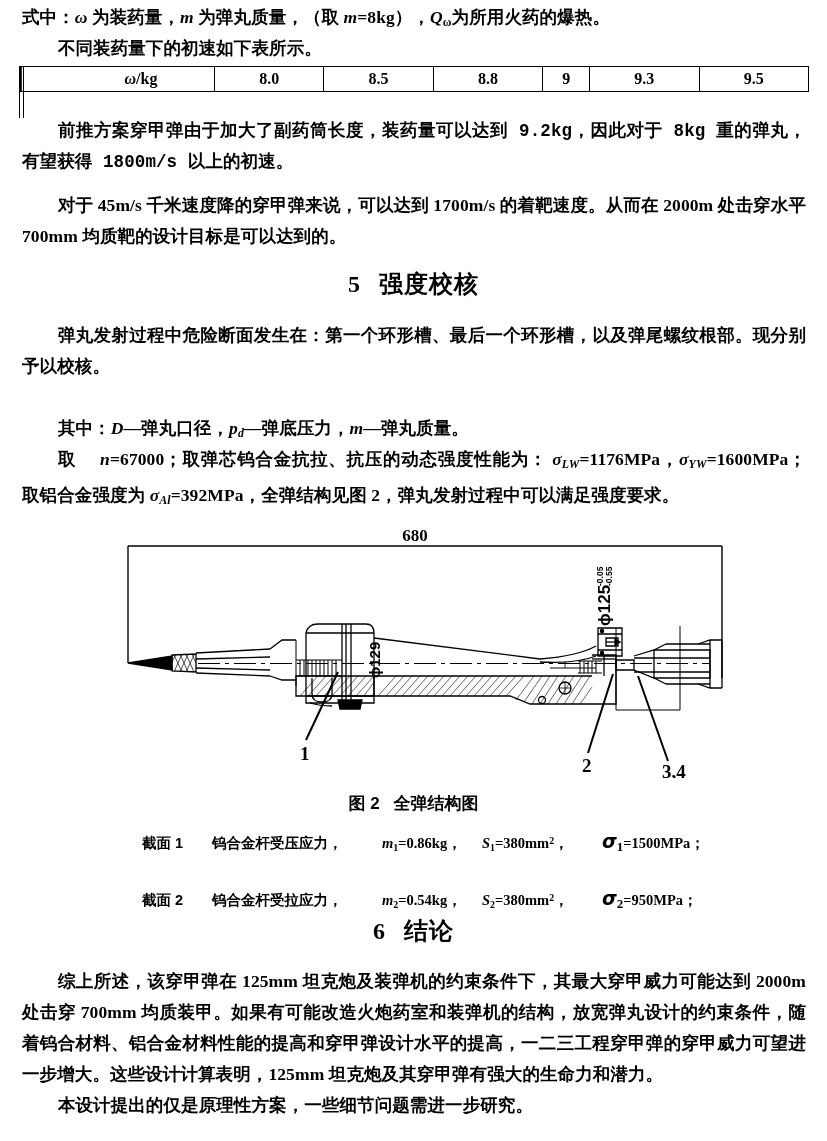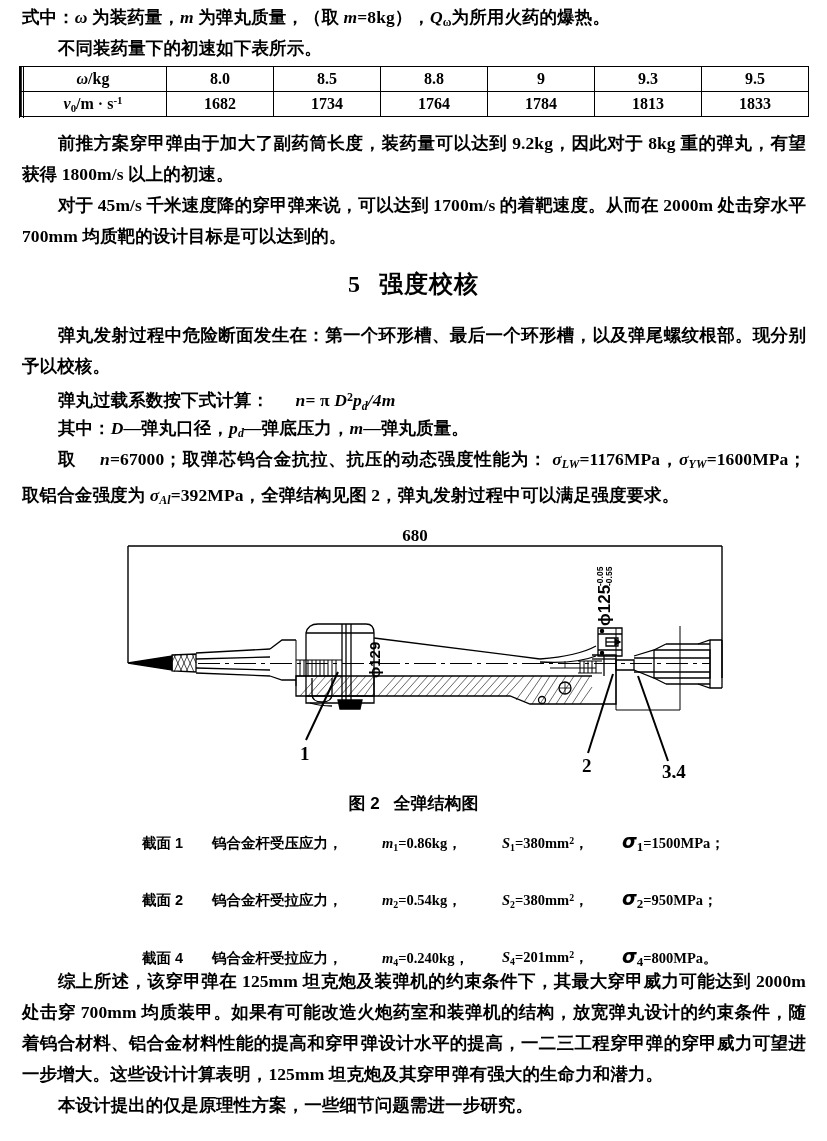--- a/index.html
+++ b/index.html
@@ -61,20 +61,21 @@
     height: 24px;
     padding: 0;
     vertical-align: middle;
   }
   .vtable td.head-col {
     width: 146px;
     border-left: none;
   }
   .vtable tr td:first-child {
     box-shadow: inset 3px 0 0 -1.2px #000;
+    padding-left: 48px;
   }
   .table-outer-left {
     position: absolute;
     left: 19px;
     top: 66px;
     width: 3px;
     height: 52px;
     border-left: 1.6px solid #000;
     border-right: 1.6px solid #000;
   }
@@ -119,21 +120,21 @@
     left: 142px;
     top: 802px;
     font-size: 14.5px;
     font-weight: 700;
     line-height: 22.5px;
   }
   .seclist .row { white-space: nowrap; }
   .seclist .c1 { display: inline-block; width: 70px; font-family:"Liberation Sans","DejaVu Sans",sans-serif;}
   .seclist .c2 { display: inline-block; width: 170px; font-family:"Liberation Sans","DejaVu Sans",sans-serif;}
   .seclist .c3 { display: inline-block; width: 100px; margin-top: 30px; }
-  .seclist .c4 { display: inline-block; width: 120px; margin-left: 20px; }
+  .seclist .c4 { display: inline-block; width: 120px; }
   .seclist .c5 { display: inline-block; }
   .sig {
     font-family: "DejaVu Sans", sans-serif;
     font-weight: bold;
     font-size: 19px;
     font-style: italic;
   }
   .sigsub { font-size: 13px; vertical-align: -0.22em; font-style: normal; }
 </style>
 </head>
@@ -152,46 +153,33 @@
     <tbody>
         <tr>
       <td class="head-col"><i>ω</i><span>/kg</span></td>
       <td>8.0</td>
       <td>8.5</td>
       <td>8.8</td>
       <td>9</td>
       <td>9.3</td>
       <td>9.5</td>
     </tr>
-    <tr>
-      <td class="head-col"><i>v</i><sub class="nosub">0</sub><span>/m · s</span><sup>-1</sup></td>
-      <td>1682</td>
-      <td>1734</td>
-      <td>1764</td>
-      <td>1784</td>
-      <td>1813</td>
-      <td>1833</td>
-    </tr>
   </tbody>
     </table>
 
-  <div class="para indent" style="top:128px;">前推方案穿甲弹由于加大了副药筒长度，装药量可以达到 9.2kg，因此对于 8kg 重的弹丸，有望获得 1800m/s 以上的初速。</div>
+  <div class="para indent" style="top:116px;font-family:Liberation Mono, monospace;">前推方案穿甲弹由于加大了副药筒长度，装药量可以达到 9.2kg，因此对于 8kg 重的弹丸，有望获得 1800m/s 以上的初速。</div>
 
   <div class="para indent" style="top:190px;">对于 45m/s 千米速度降的穿甲弹来说，可以达到 1700m/s 的着靶速度。从而在 2000m 处击穿水平 700mm 均质靶的设计目标是可以达到的。</div>
 
   <div class="heading" style="top:268px;">
     <span class="num">5</span><span class="gap"></span><span>强度校核</span>
   </div>
 
   <div class="para indent" style="top:320px;">弹丸发射过程中危险断面发生在：第一个环形槽、最后一个环形槽，以及弹尾螺纹根部。现分别予以校核。</div>
 
-  <div class="para indent" style="top:382px;">
-    <span>弹丸过载系数按下式计算：</span>
-    <span style="display:inline-block;width:22px;"></span><span class="it">n</span><span>= π </span><span class="it">D</span><sup class="nosub">2</sup><span class="it">p</span><sub>d</sub><span class="it">/4m</span>
-  </div>
 
   <div class="para indent" style="top:413px;">
     <span>其中：</span><span class="it">D</span><span>—弹丸口径，</span><span class="it">p</span><sub>d</sub><span>—弹底压力，</span><span class="it">m</span><span>—弹丸质量。</span>
   </div>
 
   <div class="para indent" style="top:444px;">
     <span>取</span><span style="display:inline-block;width:24px;"></span><span class="it">n</span><span>=67000；取弹芯钨合金抗拉、抗压的动态强度性能为：</span> <span class="it">σ</span><sub>LW</sub><span>=1176MPa，</span><span class="it">σ</span><sub>YW</sub><span>=1600MPa；取铝合金强度为 </span><span class="it">σ</span><sub>Al</sub><span>=392MPa，全弹结构见图 2，弹丸发射过程中可以满足强度要求。</span>
   </div>
 
   <div class="figure-wrap">
@@ -330,23 +318,23 @@
     <span>图 2</span><span class="gap"></span><span>全弹结构图</span>
   </div>
 
   <div class="seclist">
     <div class="row">
       <span class="c1">截面 1</span><span class="c2">钨合金杆受压应力，</span><span class="c3"><i>m</i><sub class="nosub">1</sub><span>=0.86kg，</span></span><span class="c4"><i>S</i><sub class="nosub">1</sub><span>=380mm</span><sup>2</sup><span>，</span></span><span class="c5"><span class="sig">σ</span><span class="sigsub">1</span><span>=1500MPa；</span></span>
     </div>
     <div class="row">
       <span class="c1">截面 2</span><span class="c2">钨合金杆受拉应力，</span><span class="c3"><i>m</i><sub class="nosub">2</sub><span>=0.54kg，</span></span><span class="c4"><i>S</i><sub class="nosub">2</sub><span>=380mm</span><sup>2</sup><span>，</span></span><span class="c5"><span class="sig">σ</span><span class="sigsub">2</span><span>=950MPa；</span></span>
     </div>
-    <div class="row">
-      <span class="c1">截面 4</span><span class="c2">钨合金杆受拉应力，</span><span class="c3"><i>m</i><sub class="nosub">4</sub><span>=0.240kg，</span></span><span class="c4"><i>S</i><sub class="nosub">4</sub><span>=201mm</span><sup>2</sup><span>，</span></span><span class="c5"><span class="sig">σ</span><span class="sigsub">4</span><span>=800MPa。</span></span>
-    </div>
-  </div>
-
+  </div>
+
+  <div class="heading" style="top:915px;">
+    <span class="num">6</span><span class="gap"></span><span>结论</span>
+  </div>
 
   <div class="para indent" style="top:966px;">综上所述，该穿甲弹在 125mm 坦克炮及装弹机的约束条件下，其最大穿甲威力可能达到 2000m 处击穿 700mm 均质装甲。如果有可能改造火炮药室和装弹机的结构，放宽弹丸设计的约束条件，随着钨合材料、铝合金材料性能的提高和穿甲弹设计水平的提高，一二三工程穿甲弹的穿甲威力可望进一步增大。这些设计计算表明，125mm 坦克炮及其穿甲弹有强大的生命力和潜力。</div>
 
   <div class="para indent" style="top:1090px;">本设计提出的仅是原理性方案，一些细节问题需进一步研究。</div>
 
 </div>
 
 </body></html>

